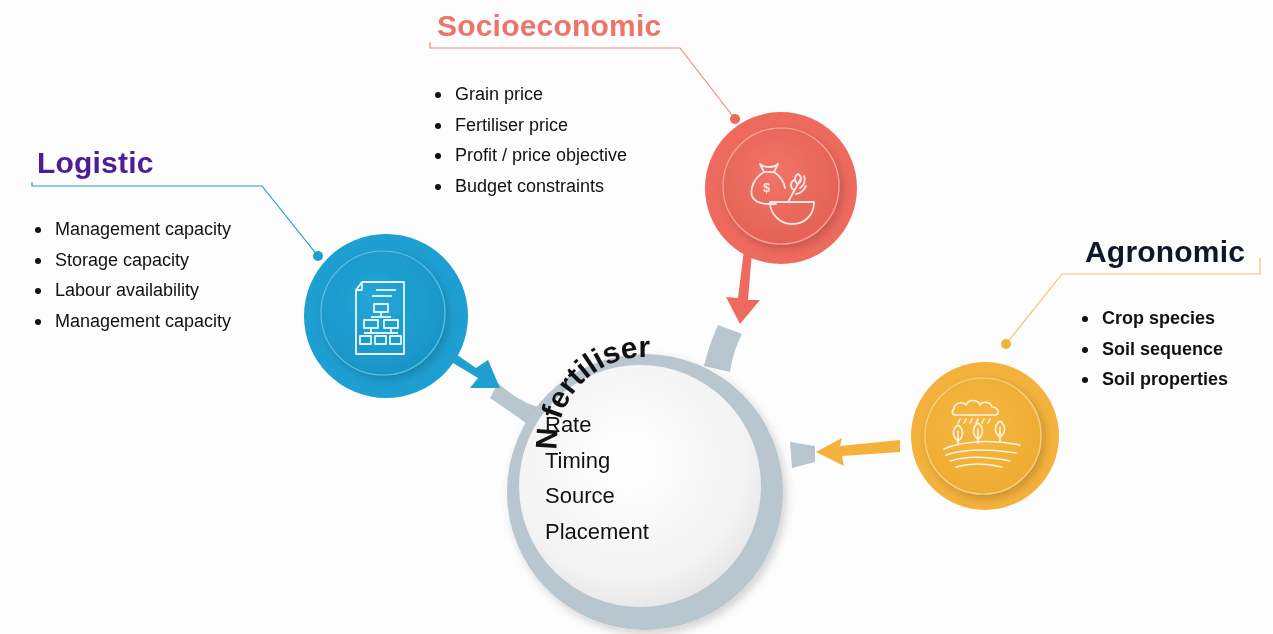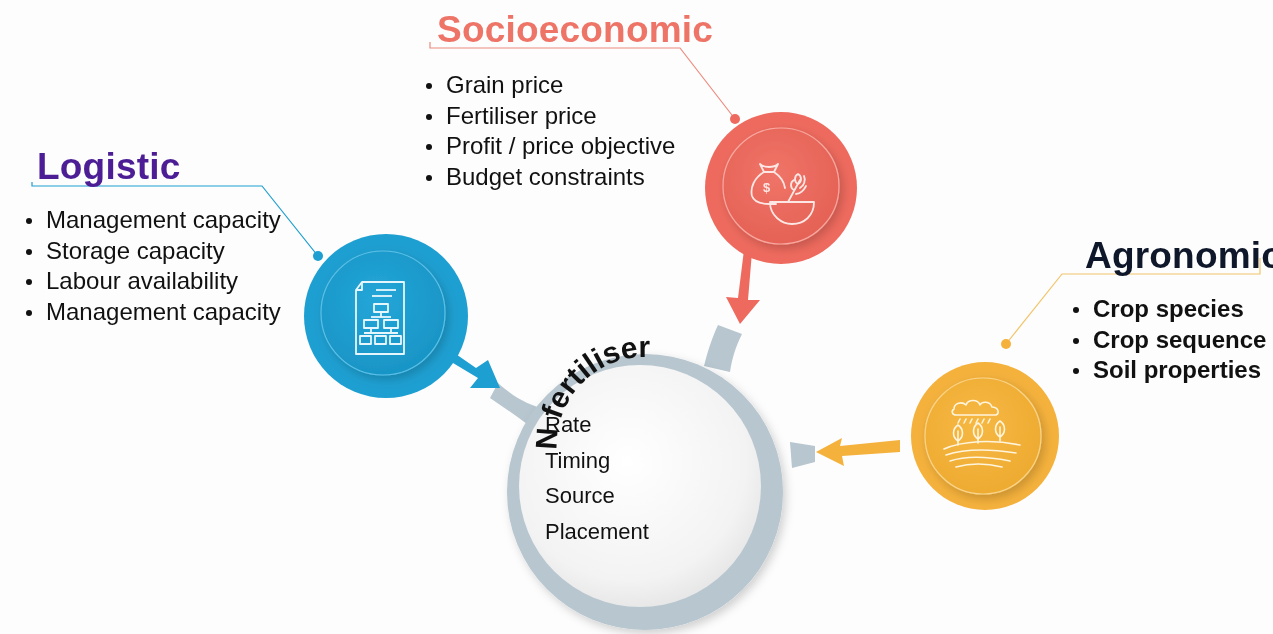--- a/index.html
+++ b/index.html
@@ -3,25 +3,25 @@
 <meta charset="utf-8">
 <style>
   html, body { margin: 0; padding: 0; }
   body {
     width: 1273px; height: 634px; position: relative; overflow: hidden;
     background: #fdfdfd;
     font-family: "Liberation Sans", "DejaVu Sans", sans-serif;
   }
   .bg-svg { position: absolute; left: 0; top: 0; }
   .group-title {
-    position: absolute; font-weight: bold; font-size: 37px; letter-spacing: 0.2px;
+    position: absolute; font-weight: bold; font-size: 30px; letter-spacing: 0.2px;
   }
   .bullets {
-    position: absolute; margin: 8px; padding: 0; list-style: none;
-    font-size: 24px; color: #111; line-height: 30.5px;
+    position: absolute; margin: 17px; padding: 0; list-style: none;
+    font-size: 18px; color: #111; line-height: 30.5px;
   }
   .bullets li { position: relative; padding-left: 24px; white-space: nowrap; }
   .bullets li::before {
     content: ""; position: absolute; left: 4px; top: 13px;
     width: 6px; height: 6px; border-radius: 50%; background: #111;
   }
   .center-items {
     position: absolute; left: 545px; top: 407px; width: 200px;
     text-align: left; font-size: 22px; color: #111; line-height: 35.5px;
   }
@@ -168,21 +168,21 @@
 
 <ul class="bullets" style="left:414px; top:62px;">
   <li>Grain price</li>
   <li>Fertiliser price</li>
   <li>Profit / price objective</li>
   <li>Budget constraints</li>
 </ul>
 
 <ul class="bullets" style="left:1061px; top:286px;font-weight:bold;">
   <li>Crop species</li>
-  <li>Crop sequence</li>
+  <li>Soil sequence</li>
   <li>Soil properties</li>
 </ul>
 
 <svg class="center-title-svg" width="1273" height="634" viewBox="0 0 1273 634">
   <defs>
     <path id="hubArc" d="M557,450 A88,88 0 0 1 733,440"></path>
   </defs>
   <text font-family="Liberation Sans, sans-serif" font-weight="bold" font-size="30" fill="#111">
     <textPath href="#hubArc" startOffset="0">N fertiliser</textPath>
   </text>

